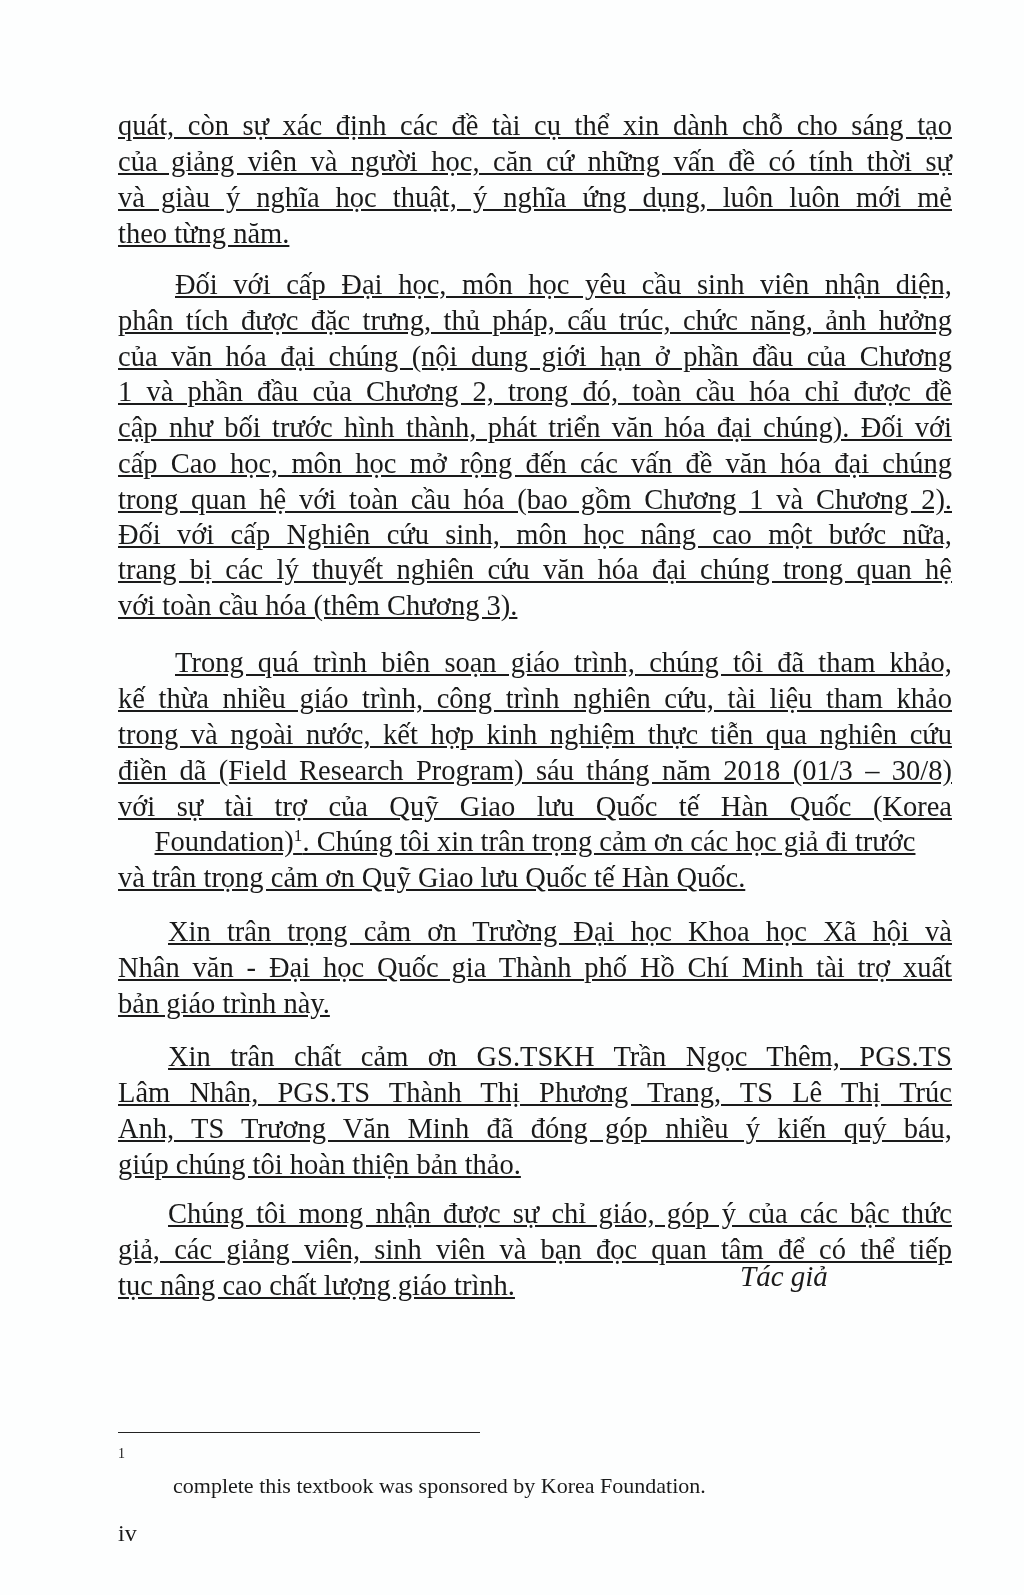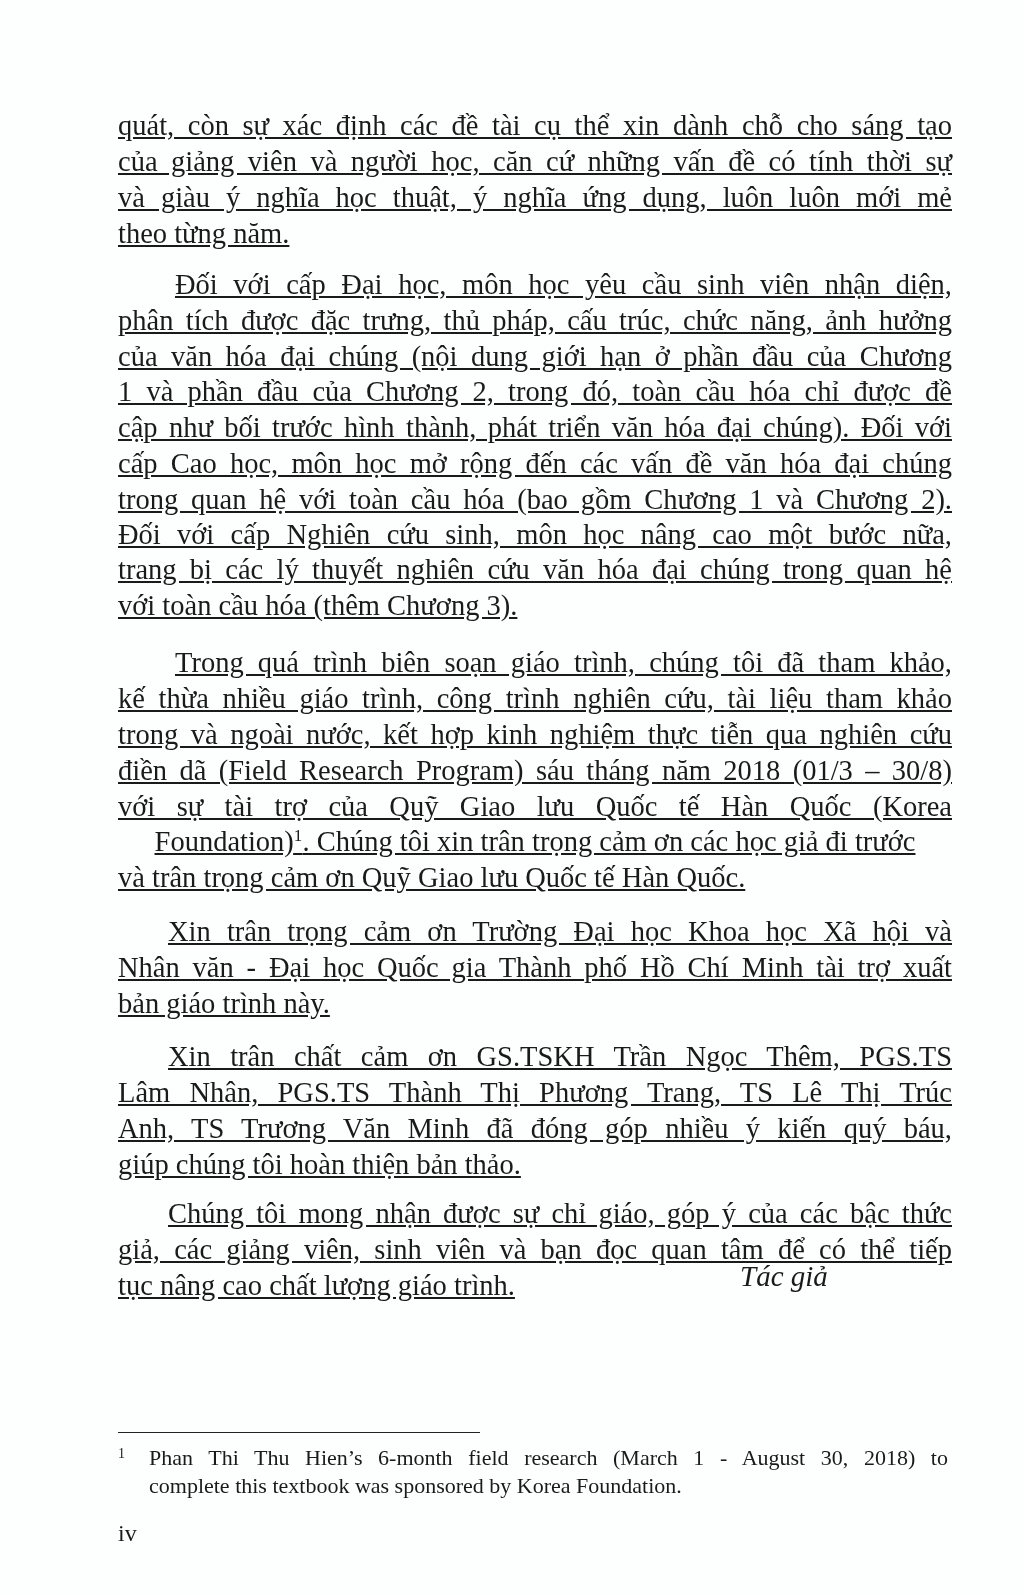--- a/index.html
+++ b/index.html
@@ -29,21 +29,21 @@
     border-top: 1.5px solid #222;
   }
   .fn-mark {
     position: absolute; left: 118px; top: 1446px; font-size: 14px; line-height: 16px;
   }
   .fn-line {
     position: absolute; left: 149px; width: 799px;
     font-size: 22px; line-height: 28px; height: 28px; white-space: nowrap;
     text-align: justify; text-align-last: justify;
   }
-  .fn-line.last { text-align-last: left; }
+  .fn-line.last { text-align-last: left; margin-left: 24px; }
   .page-num {
     position: absolute; left: 118px; top: 1518px; font-size: 24px; line-height: 30px;
   }
   sup { font-size: 60%; vertical-align: super; line-height: 0; }
 </style>
 </head>
 <body>
 
 <div class="page">
 
@@ -97,17 +97,16 @@
   <div>
     <div class="line indent" style="top:1196px">Chúng tôi mong nhận được sự chỉ giáo, góp ý của các bậc thức</div>
     <div class="line" style="top:1232px">giả, các giảng viên, sinh viên và bạn đọc quan tâm để có thể tiếp</div>
     <div class="line last" style="top:1268px">tục nâng cao chất lượng giáo trình.</div>
   </div>
 
   <div class="sig role">Tác giả</div>
 
   <div class="rule"></div>
   <div class="fn-mark">1</div>
-  <div class="fn-line" style="top:1444px">Phan Thi Thu Hien’s 6-month field research (March 1 - August 30, 2018) to</div>
   <div class="fn-line last" style="top:1472px">complete this textbook was sponsored by Korea Foundation.</div>
 
   <div class="page-num">iv</div>
 </div>
 
 </body></html>

